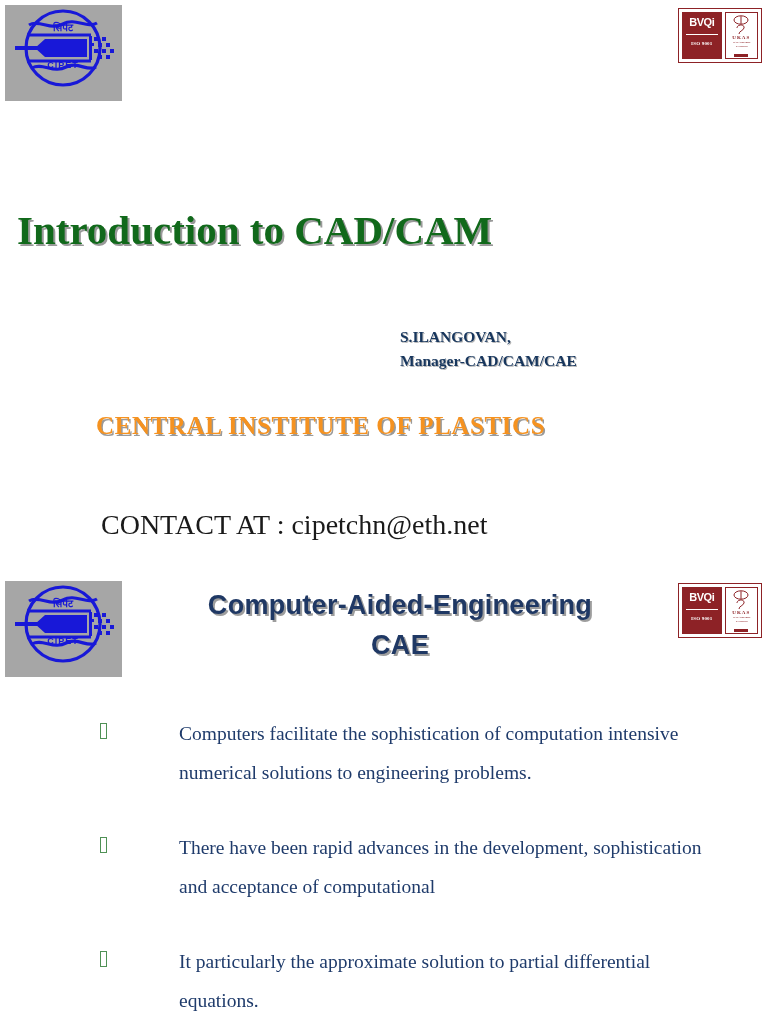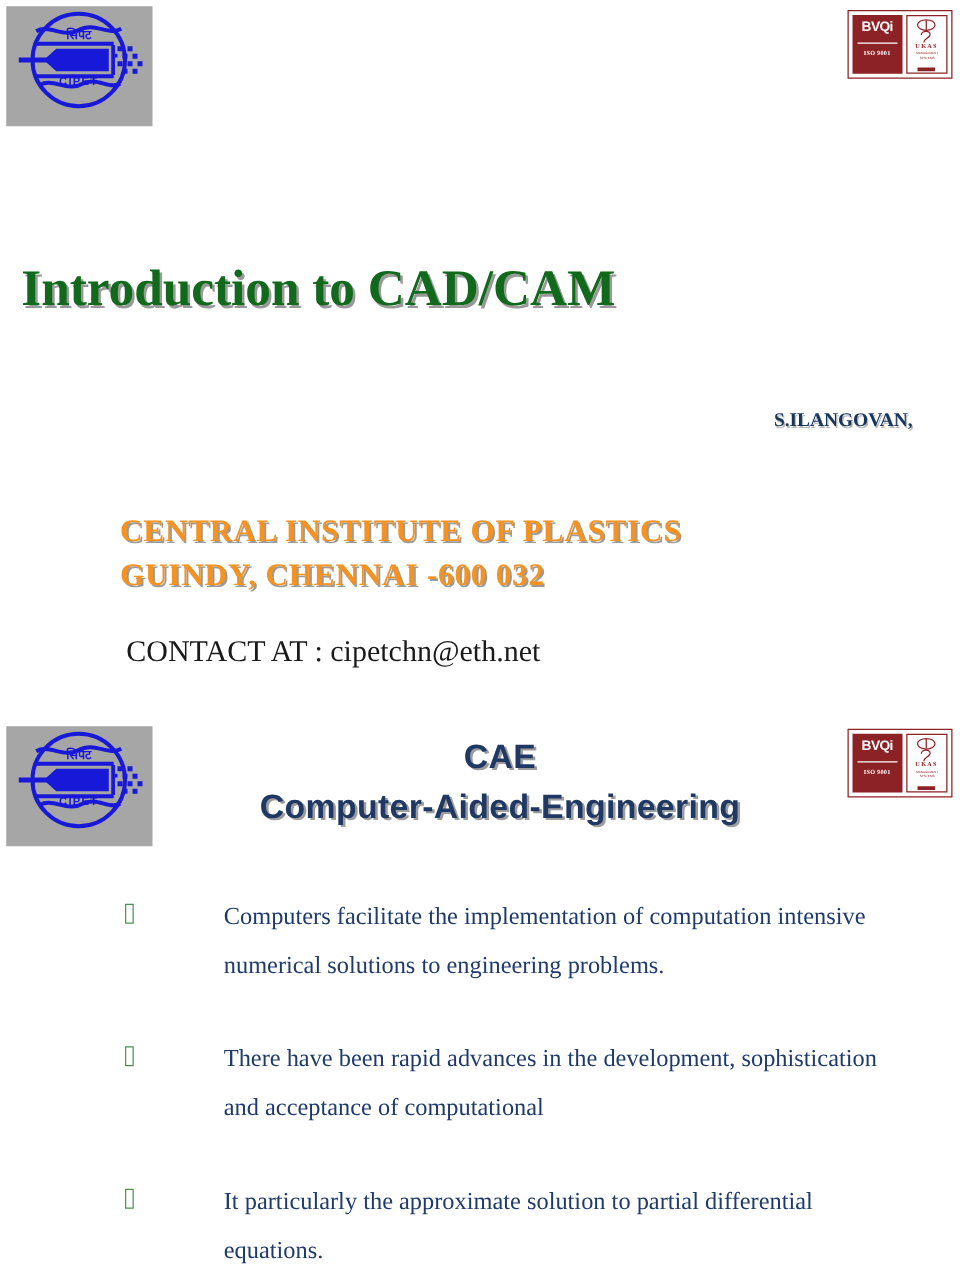--- a/index.html
+++ b/index.html
@@ -119,21 +119,21 @@
     text-shadow: 2px 2px 0 #999999;
     letter-spacing: 0px;
     padding-left: 17px;
   }
 
   .author-block {
     position: absolute;
     left: 400px;
     top: 325px;
     width: 330px;
-    text-align: right;
+    text-align: left;
     font-family: "Liberation Serif", "DejaVu Serif", serif;
     font-weight: bold;
     font-size: 15.5px;
     color: #17365d;
     line-height: 1.55;
     text-shadow: 1px 1px 0 #b9b9b9;
   }
 
   .institute-block {
     position: absolute;
@@ -146,21 +146,21 @@
     line-height: 1.38;
     letter-spacing: 0.6px;
     text-shadow: 1.5px 1.5px 0 #9a9a9a;
   }
 
   .contact-line {
     position: absolute;
     left: 101px;
     top: 509px;
     font-family: "Liberation Serif", "DejaVu Serif", serif;
-    font-size: 24px;
+    font-size: 28px;
     color: #1a1a1a;
   }
 
   
   .slide2-heading {
     position: absolute;
     left: 134px;
     top: 586px;
     width: 532px;
     text-align: center;
@@ -270,25 +270,25 @@
     <div class="ukas-text">UKAS</div>
     <div class="ukas-sub">MANAGEMENT SYSTEMS</div>
     <div class="ukas-bar"></div>
   </div>
 </div>
 
 <div class="main-title">Introduction to CAD/CAM</div>
 
 <div class="author-block">
   <div>S.ILANGOVAN,</div>
+  <div>Manager-CAD/CAM/CAE</div>
 </div>
 
 <div class="institute-block">
   <div>CENTRAL  INSTITUTE  OF  PLASTICS</div>
-  <div>GUINDY,  CHENNAI -600 032</div>
 </div>
 
 <div class="contact-line">CONTACT AT :  cipetchn@eth.net</div>
 
 <div class="cipet-logo" style="left:5px; top:581px;">
   <svg width="117" height="86" viewBox="0 0 117 86">
     <g stroke="#1818d8" stroke-width="3.2" fill="none">
       <circle cx="58" cy="43" r="37"></circle>
       <path d="M24 20 C34 14, 46 26, 58 19 C70 12, 82 24, 92 18"></path>
       <path d="M27 63 C37 57, 49 69, 61 62 C72 56, 83 67, 91 62"></path>
@@ -331,29 +331,29 @@
         <path d="M8 13 C8 9, 16 9, 15 13 C14 16, 10 16, 10 19"></path>
       </g>
     </svg>
     <div class="ukas-text">UKAS</div>
     <div class="ukas-sub">MANAGEMENT SYSTEMS</div>
     <div class="ukas-bar"></div>
   </div>
 </div>
 
 <div class="slide2-heading">
+  <div>Computer-Aided-Engineering</div>
   <div>CAE</div>
-  <div>Computer-Aided-Engineering</div>
 </div>
 
 <div class="bullet-list">
 
   <div class="bullet-item">
     <div class="bullet-marker"><span class="tofu"></span></div>
-    <div class="bullet-text">Computers facilitate the implementation of computation intensive numerical solutions to engineering problems.</div>
+    <div class="bullet-text">Computers facilitate the sophistication of computation intensive numerical solutions to engineering problems.</div>
   </div>
 
   <div class="bullet-item">
     <div class="bullet-marker"><span class="tofu"></span></div>
     <div class="bullet-text">There have been rapid advances in the development, sophistication and acceptance of computational</div>
   </div>
 
   <div class="bullet-item">
     <div class="bullet-marker"><span class="tofu"></span></div>
     <div class="bullet-text">It particularly the approximate solution to partial differential equations.</div>

